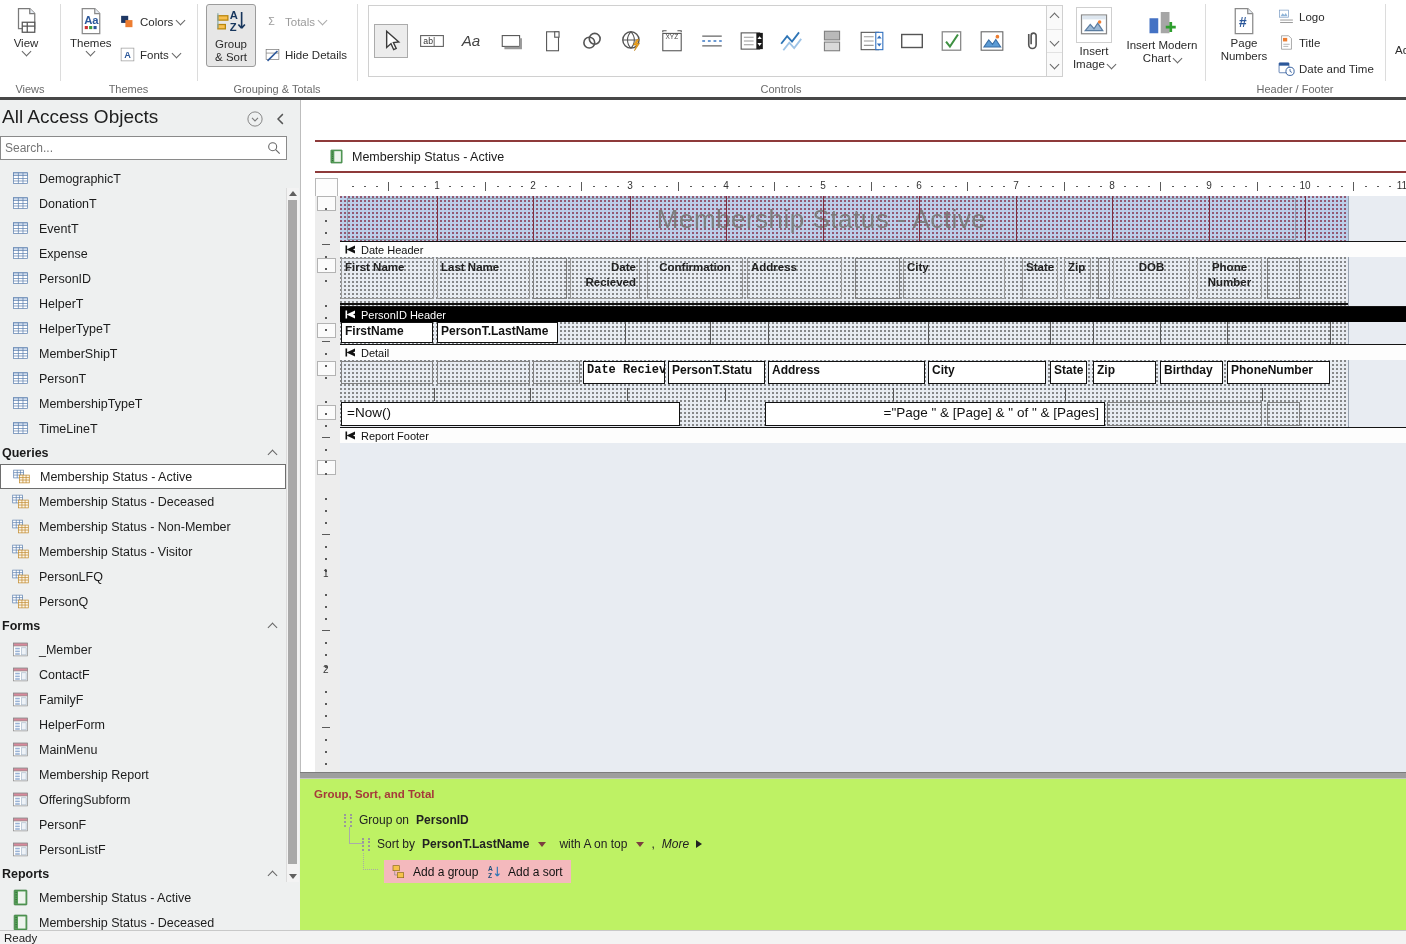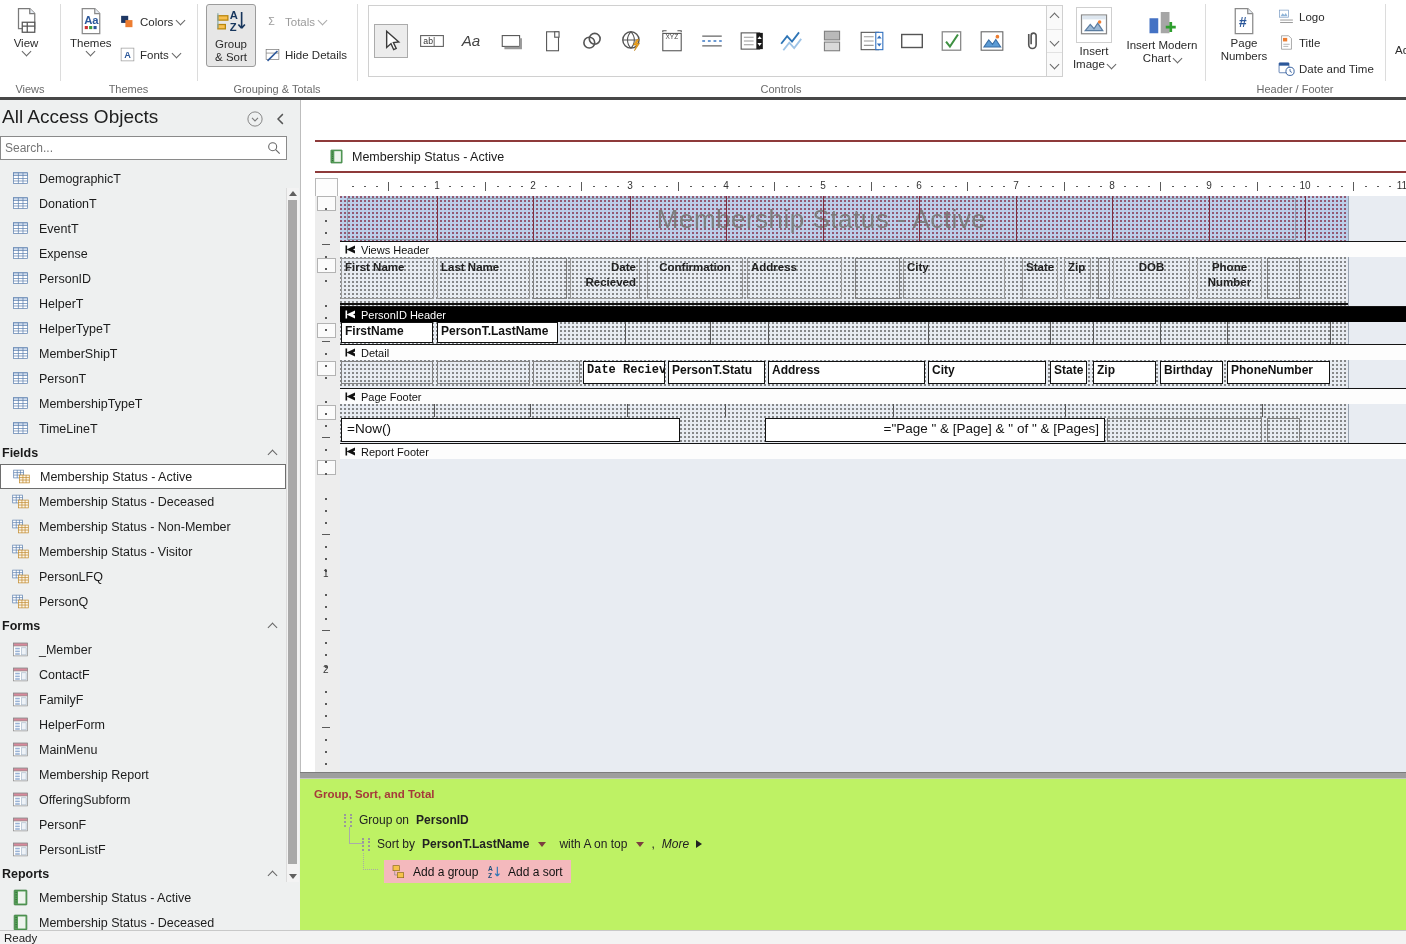--- a/index.html
+++ b/index.html
@@ -564,21 +564,21 @@
         <span class="nico">
           <svg viewBox="0 0 24 24" width="100%" height="100%">
             <rect x="2" y="4" width="20" height="15" fill="#fff" stroke="#5b7fae"></rect>
             <rect x="2" y="4" width="20" height="4" fill="#cfdced" stroke="#5b7fae"></rect>
             <path d="M2 12 h20 M2 15.5 h20 M9 4 v15 M15.5 4 v15" stroke="#5b7fae"></path>
           </svg>
         </span>
         <span class="nlabel">TimeLineT</span>
       </div>
       <div class="nav-head">
-        <span>Fields</span>
+        <span>Queries</span>
         <span class="chev up"></span>
       </div>
       <div class="nav-item sel">
         <span class="nico">
           <svg viewBox="0 0 24 24" width="100%" height="100%">
             <rect x="1" y="3" width="14" height="11" fill="#fff" stroke="#5b7fae"></rect>
             <path d="M1 6.5 h14 M1 10 h14 M6 3 v11 M10.5 3 v11" stroke="#5b7fae"></path>
             <rect x="9" y="10" width="14" height="11" fill="#fdf6e8" stroke="#c08a2e"></rect>
             <path d="M9 13.5 h14 M9 17 h14 M14 10 v11 M18.5 10 v11" stroke="#c08a2e"></path>
           </svg>
@@ -971,21 +971,21 @@
         </div>
     </div>
 
     <div class="secbar">
       <span class="sarrow">
           <svg viewBox="0 0 11 9" width="100%" height="100%">
             <path d="M10 0.5 L1.5 4.5 L10 8.5 L10 5.5 L8 4.5 L10 3.5 z" fill="#111"></path>
             <rect x="0.5" y="0.5" width="1.6" height="8" fill="#111"></rect>
           </svg>
         </span>
-      <span>Views Header</span>
+      <span>Date Header</span>
     </div>
     <div class="section" style="height:49px">
       <div class="surf" id="ph-surf">
           <div id="ph-line"></div>
           <div class="phl " style="left: 1px; width: 93px;">First Name</div>
           <div class="phl " style="left: 97px; width: 93px;">Last Name</div>
           <div class="dotbox" style="left: 193px; top: 1px; width: 34px; height: 41px;"></div>
           <div class="phl r" style="left: 230px; width: 70px;">Date
 Recieved</div>
           <div class="phl c" style="left: 307px; width: 96px;">Confirmation</div>
@@ -1045,29 +1045,20 @@
           <div class="fld" style="left: 328px; top: 1px; width: 97px; height: 23px;">PersonT.Statu</div>
           <div class="fld" style="left: 428px; top: 1px; width: 157px; height: 23px;">Address</div>
           <div class="fld" style="left: 588px; top: 1px; width: 118px; height: 23px;">City</div>
           <div class="fld" style="left: 710px; top: 1px; width: 37px; height: 23px;">State</div>
           <div class="fld" style="left: 753px; top: 1px; width: 63px; height: 23px;">Zip</div>
           <div class="fld" style="left: 820px; top: 1px; width: 63px; height: 23px;">Birthday</div>
           <div class="fld" style="left: 887px; top: 1px; width: 103px; height: 23px;">PhoneNumber</div>
         </div>
     </div>
 
-    <div class="secbar">
-      <span class="sarrow">
-          <svg viewBox="0 0 11 9" width="100%" height="100%">
-            <path d="M10 0.5 L1.5 4.5 L10 8.5 L10 5.5 L8 4.5 L10 3.5 z" fill="#111"></path>
-            <rect x="0.5" y="0.5" width="1.6" height="8" fill="#111"></rect>
-          </svg>
-        </span>
-      <span>Page Footer</span>
-    </div>
     <div class="section" style="height:39px">
       <div class="surf" id="pf-surf">
         <div class="pfexpr" style="left:1px;width:339px">=Now()</div>
         <div class="pfexpr" style="left:425px;width:340px;text-align:right">="Page " &amp; [Page] &amp; " of " &amp; [Pages]</div>
         <div class="dotbox" style="left:767px;top:14px;width:155px;height:24px"></div>
         <div class="dotbox" style="left:927px;top:14px;width:33px;height:24px"></div>
       <div class="colline" style="left: 94px; height: 13px;"></div>
           <div class="colline" style="left: 190px; height: 13px;"></div>
           <div class="colline" style="left: 287px; height: 13px;"></div>
           <div class="colline" style="left: 385px; height: 13px;"></div>

